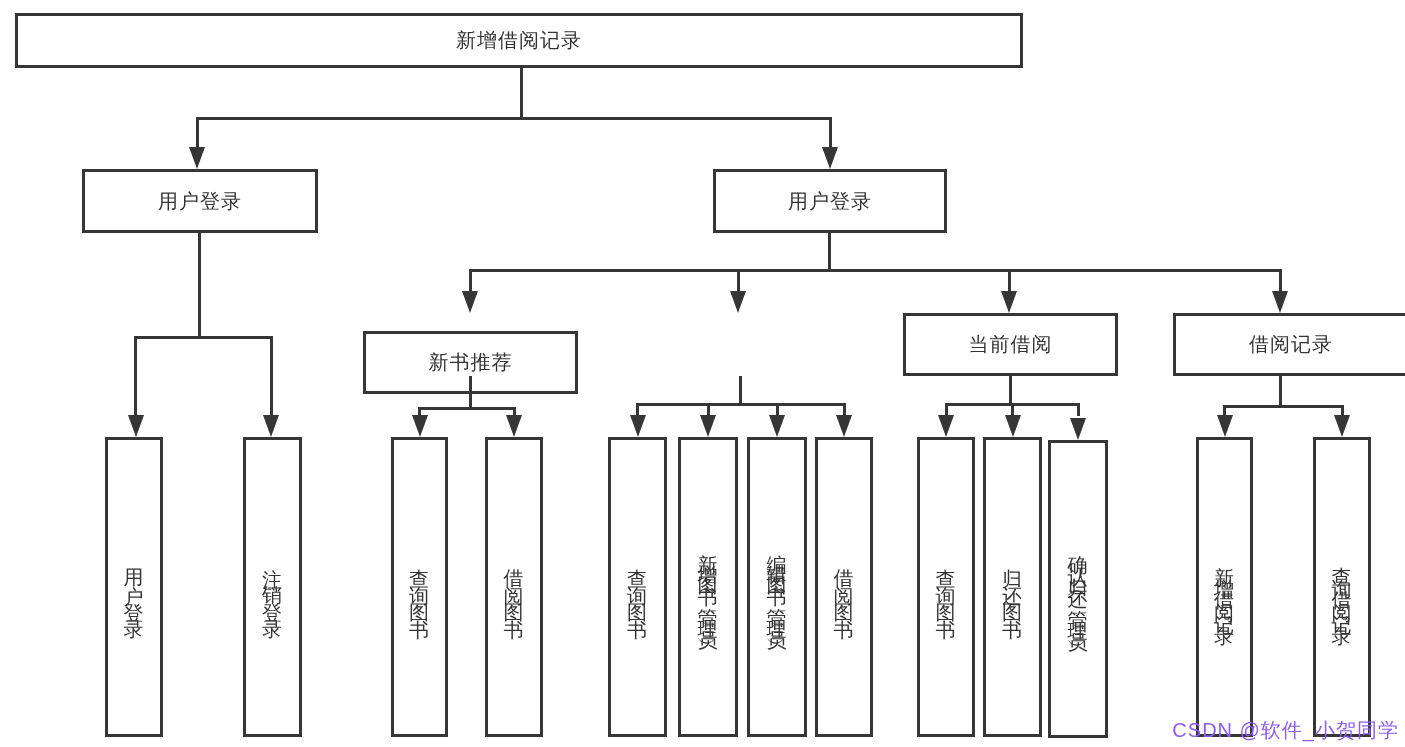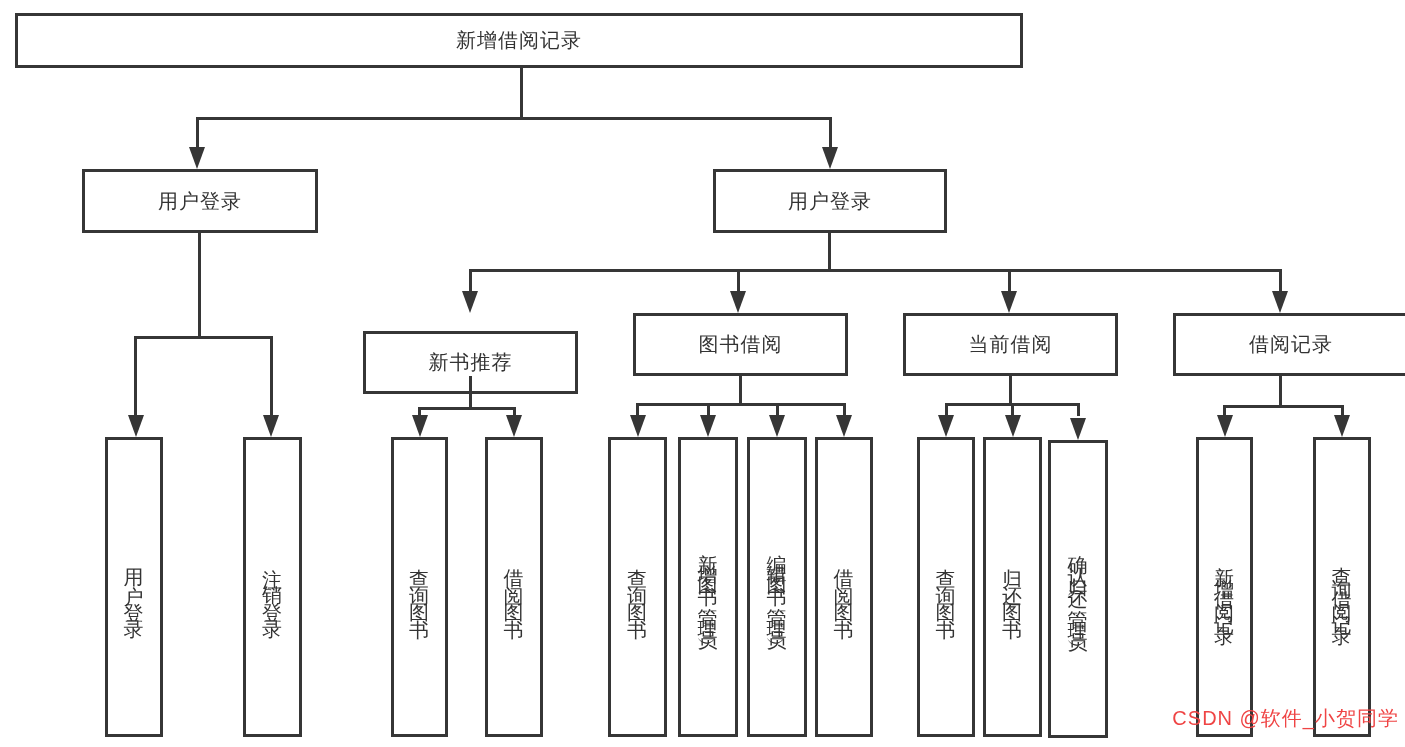--- a/index.html
+++ b/index.html
@@ -20,22 +20,22 @@
   .leaf .sp-med  { letter-spacing:12px; }
   .leaf .sp-long { letter-spacing:11px; }
   .vl { position:absolute; width:3px; background:#363636; }
   .hl { position:absolute; height:3px; background:#363636; }
   .arr {
     position:absolute; width:0; height:0;
     border-left:8px solid transparent; border-right:8px solid transparent;
     border-top:22px solid #363636;
   }
   .watermark {
-    position:absolute; right:6px; bottom:15px; font-size:20px;
-    color:#ef4444; letter-spacing:1px; z-index:5; white-space:nowrap;
+    position:absolute; right:6px; bottom:3px; font-size:20px;
+    color:#8b5cf6; letter-spacing:1px; z-index:5; white-space:nowrap;
   }
 </style>
 </head>
 <body>
 
 <div class="canvas">
 
   <div class="node" style="left:15px;top:13px;width:1008px;height:55px">
     <span class="lbl">新增借阅记录</span>
   </div>
@@ -67,23 +67,20 @@
   <div class="arr" style="left:462px;top:291px"></div>
   <div class="vl" style="left:737px;top:269px;height:24px"></div>
   <div class="arr" style="left:730px;top:291px"></div>
   <div class="vl" style="left:1008px;top:269px;height:24px"></div>
   <div class="arr" style="left:1001px;top:291px"></div>
   <div class="vl" style="left:1279px;top:269px;height:24px"></div>
   <div class="arr" style="left:1272px;top:291px"></div>
 
   <div class="node" style="left:363px;top:331px;width:215px;height:63px">
     <span class="lbl">新书推荐</span>
-  </div>
-  <div class="node" style="left:633px;top:313px;width:215px;height:63px">
-    <span class="lbl">图书借阅</span>
   </div>
   <div class="node" style="left:903px;top:313px;width:215px;height:63px">
     <span class="lbl">当前借阅</span>
   </div>
   <div class="node" style="left:1173px;top:313px;width:236px;height:63px">
     <span class="lbl">借阅记录</span>
   </div>
 
   <div class="vl" style="left:469px;top:376px;height:32px"></div>
   <div class="hl" style="left:418px;top:407px;width:98px"></div>

